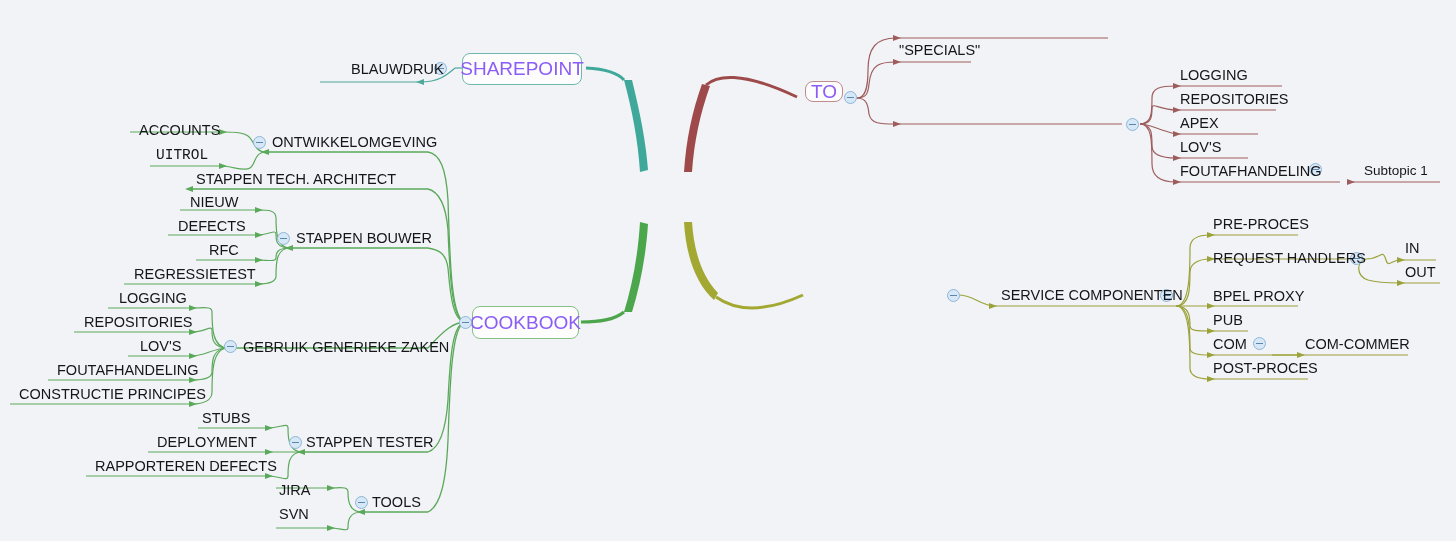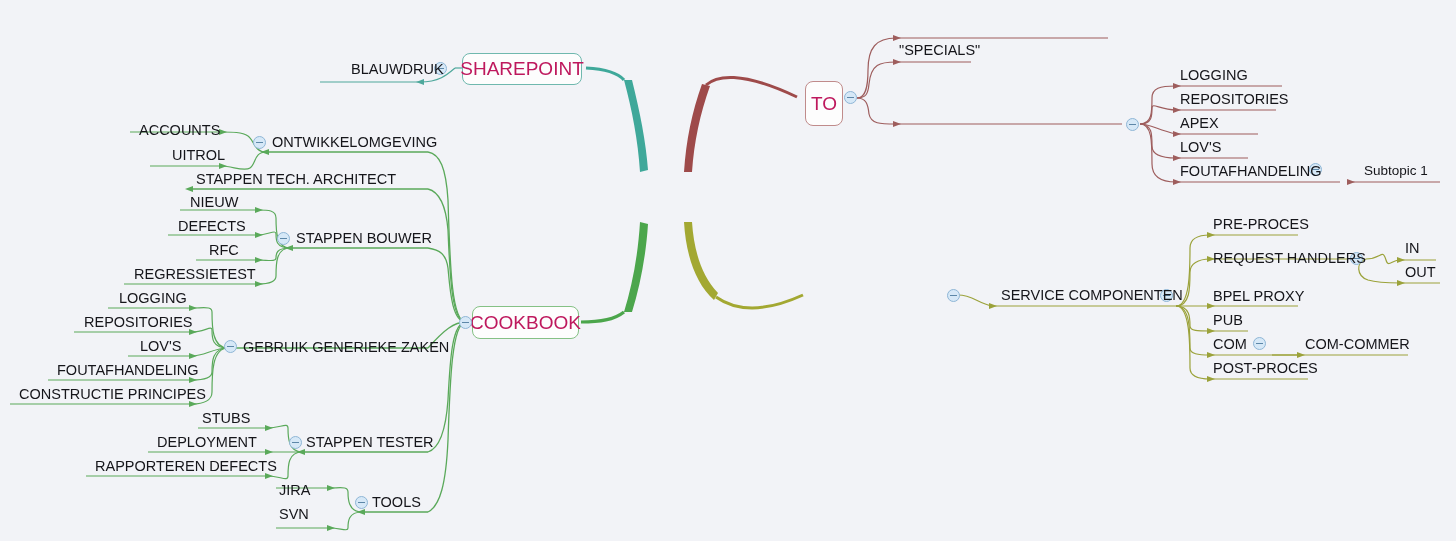--- a/index.html
+++ b/index.html
@@ -50,21 +50,21 @@
     box-sizing: border-box;
     border-radius: 8px;
     background: #fdfdfd;
     display: flex;
     align-items: center;
     justify-content: center;
     padding: 0 10px;
   }
   .box-node .box-label {
     font-size: 19px;
-    color: #be185d;
+    color: #8b5cf6;
     white-space: nowrap;
   }
   
   .topic {
     position: absolute;
     white-space: nowrap;
     font-size: 14.5px;
     color: #15151a;
     line-height: 1;
   }
@@ -278,21 +278,21 @@
     </g>
     <polygon points="327,485 335,488 327,491" fill="#5aa95a"></polygon>
     <polygon points="327,525 335,528 327,531" fill="#5aa95a"></polygon>
   </svg>
 
 
   <div class="box-node" style="left:462px; top:53px; width:120px; height:32px; border:1px solid #6fb8ae;">
     <span class="box-label">SHAREPOINT</span>
   </div>
 
-  <div class="box-node" style="left:805px; top:81px; width:38px; height:45px; border:1px solid #c08b8b;">
+  <div class="box-node" style="left:805px; top:81px; width:38px; height:21px; border:1px solid #c08b8b;">
     <span class="box-label">TO</span>
   </div>
 
   <div class="box-node" style="left:472px; top:306px; width:107px; height:33px; border:1px solid #85c185;">
     <span class="box-label">COOKBOOK</span>
   </div>
 
 
   <div class="collapse-badge" style="left:434px; top:62px;"></div>
   <div class="collapse-badge" style="left:844px; top:91px;"></div>
@@ -367,21 +367,21 @@
   <div class="topic" style="left:1213px; top:361px;">
     <span>POST-PROCES</span>
   </div>
 
   <div class="topic" style="left:272px; top:135px;">
     <span>ONTWIKKELOMGEVING</span>
   </div>
   <div class="topic" style="left:139px; top:123px;">
     <span>ACCOUNTS</span>
   </div>
-  <div class="topic" style="left:172px; top:148px;">
+  <div class="topic" style="left:156px; top:148px;font-family:Liberation Mono, monospace;">
     <span>UITROL</span>
   </div>
 
   <div class="topic" style="left:196px; top:172px;">
     <span>STAPPEN TECH. ARCHITECT</span>
   </div>
 
   <div class="topic" style="left:296px; top:231px;">
     <span>STAPPEN BOUWER</span>
   </div>

